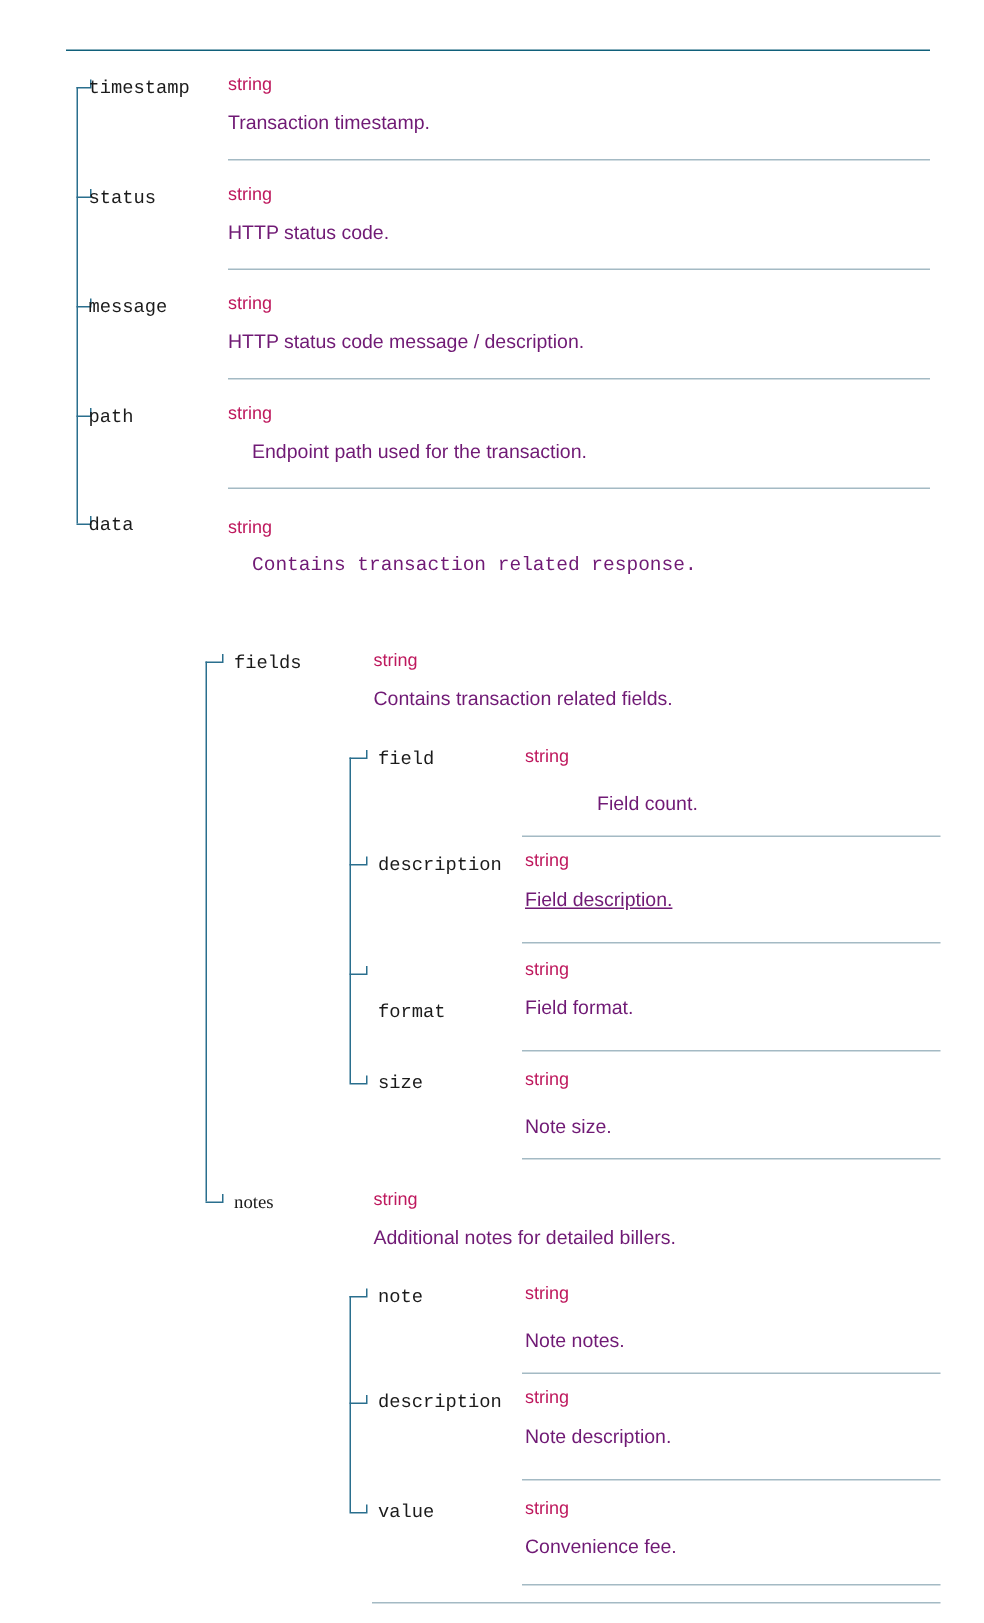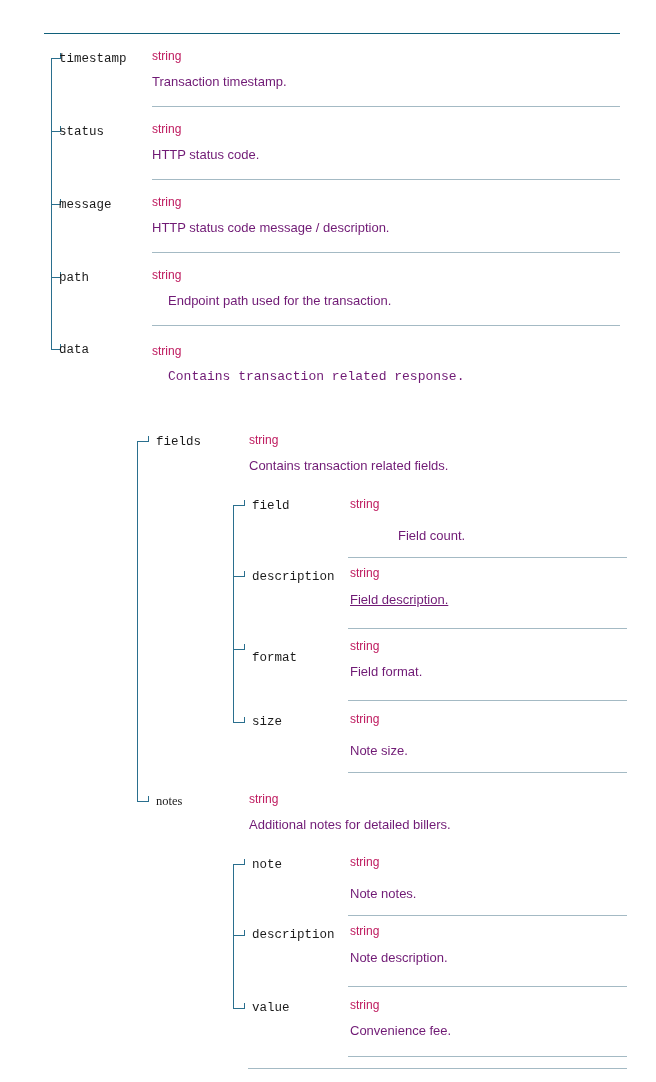--- a/index.html
+++ b/index.html
@@ -199,21 +199,21 @@
   </div>
 
   <div>
     <span class="prop-name" style="left:252px; top:570px;">description</span>
     <span class="prop-type" style="left:350px; top:566px;">string</span>
     <span class="prop-desc" style="left:350px; top:592px;text-decoration:underline;">Field description.</span>
     <div class="row-rule" style="left:348px; top:628px; width:279px;"></div>
   </div>
 
   <div>
-    <span class="prop-name" style="left:252px; top:651px;">format</span>
+    <span class="prop-name" style="left:252px; top:668px;">format</span>
     <span class="prop-type" style="left:350px; top:639px;">string</span>
     <span class="prop-desc" style="left:350px; top:664px;">Field format.</span>
     <div class="row-rule" style="left:348px; top:700px; width:279px;"></div>
   </div>
 
   <div>
     <span class="prop-name" style="left:252px; top:715px;">size</span>
     <span class="prop-type" style="left:350px; top:712px;">string</span>
     <span class="prop-desc" style="left:350px; top:743px;">Note size.</span>
     <div class="row-rule" style="left:348px; top:772px; width:279px;"></div>

